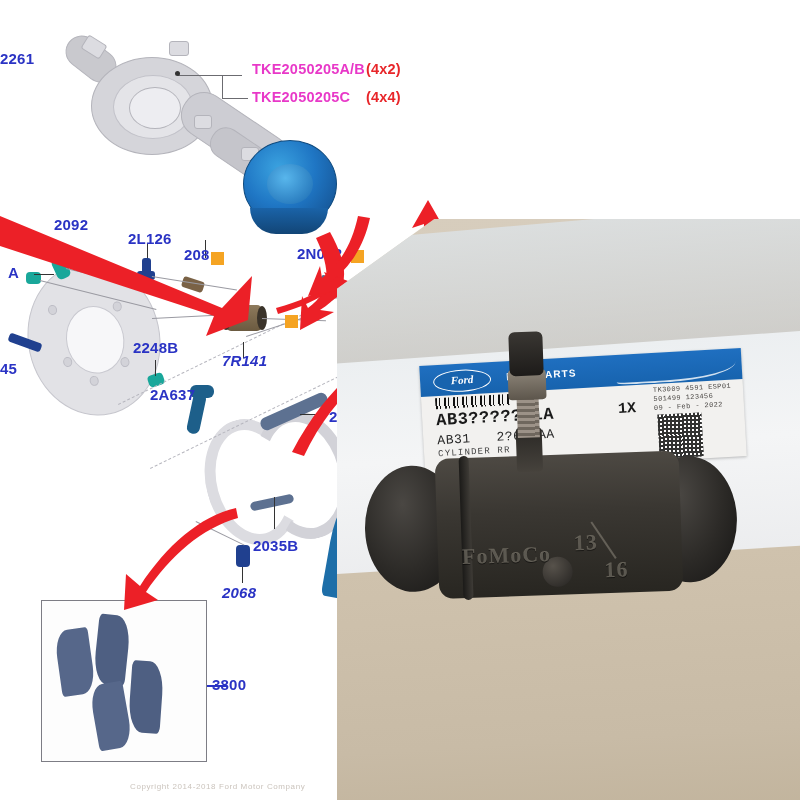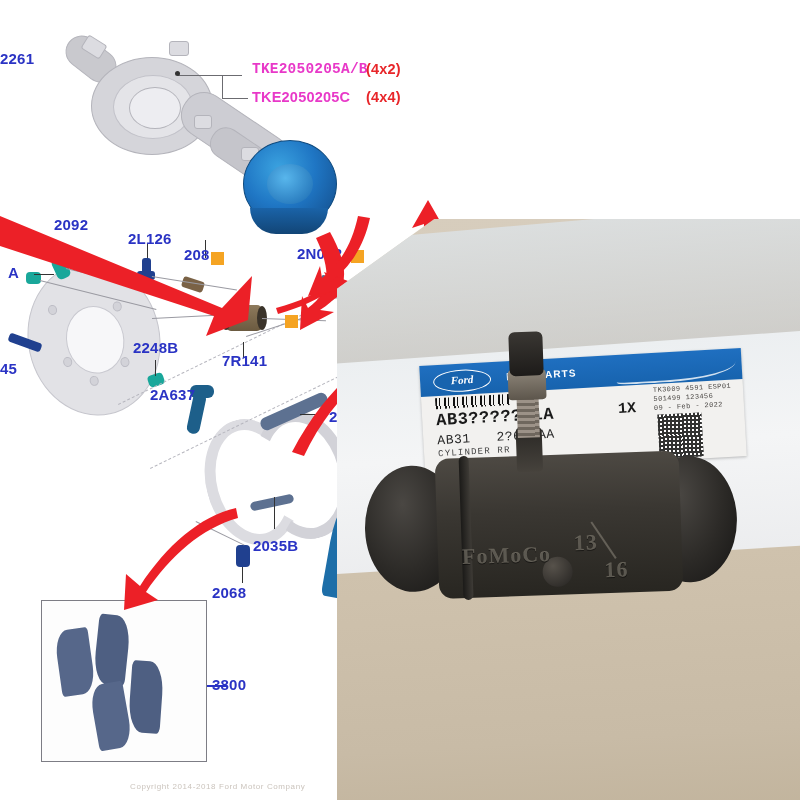--- a/index.html
+++ b/index.html
@@ -159,21 +159,21 @@
       <div class="axle-body" style="left:114px;top:6px;width:18px;height:13px;background:#dcdce1;border-radius:3px;"></div>
       <div class="axle-body" style="left:139px;top:80px;width:16px;height:12px;background:#dcdce1;border-radius:3px;"></div>
       <div class="axle-body" style="left:186px;top:112px;width:16px;height:12px;background:#dcdce1;border-radius:3px;"></div>
     </div>
 
     <div class="leader leader-h" style="left:178px;top:75px;width:64px;"></div>
     <div class="leader leader-v" style="left:222px;top:75px;height:24px;"></div>
     <div class="leader leader-h" style="left:222px;top:98px;width:26px;"></div>
     <div style="position:absolute;left:175px;top:71px;width:5px;height:5px;border-radius:50%;background:#333;"></div>
 
-    <div class="lbl lbl-magenta" style="left:252px;top:61px;font-family:Liberation Mono, monospace;">TKE2050205A/B</div>
+    <div class="lbl lbl-magenta" style="left:252px;top:61px;">TKE2050205A/B</div>
     <div class="lbl lbl-red" style="left:366px;top:61px;">(4x2)</div>
     <div class="lbl lbl-magenta" style="left:252px;top:89px;">TKE2050205C</div>
     <div class="lbl lbl-red" style="left:366px;top:89px;text-align:center;">(4x4)</div>
 
     <div class="drum">
       <div class="drum-in"></div>
     </div>
     <div style="position:absolute;left:250px;top:208px;width:78px;height:26px;border-radius:0 0 40px 40px;background:linear-gradient(180deg,#1a63a8,#124576);"></div>
 
     <div class="plate">
@@ -251,26 +251,26 @@
     <div class="leader leader-h" style="left:205px;top:685px;width:22px;background:#2a33c4;height:2px;"></div>
 
     <div class="lbl lbl-blue" style="left:0px;top:50px;">2261</div>
     <div class="lbl lbl-blue" style="left:54px;top:216px;">2092</div>
     <div class="lbl lbl-blue" style="left:8px;top:264px;">A</div>
     <div class="lbl lbl-blue" style="left:128px;top:230px;">2L126</div>
     <div class="lbl lbl-blue" style="left:184px;top:246px;">208</div>
     <div class="lbl lbl-blue" style="left:297px;top:245px;">2N042</div>
     <div class="lbl lbl-blue" style="left:347px;top:290px;">9526</div>
     <div class="lbl lbl-blue" style="left:133px;top:339px;">2248B</div>
-    <div class="lbl lbl-blue" style="left:222px;top:352px;">7R141</div>
+    <div class="lbl lbl-blue" style="left:222px;top:352px;font-style:italic;">7R141</div>
     <div class="lbl lbl-blue" style="left:0px;top:360px;">45</div>
     <div class="lbl lbl-blue" style="left:150px;top:386px;">2A637</div>
     <div class="lbl lbl-blue" style="left:329px;top:408px;">2035A</div>
     <div class="lbl lbl-blue" style="left:253px;top:537px;text-align:right;">2035B</div>
-    <div class="lbl lbl-blue" style="left:212px;top:584px;">2068</div>
+    <div class="lbl lbl-blue" style="left:222px;top:584px;font-style:italic;">2068</div>
     <div class="lbl lbl-blue" style="left:212px;top:676px;">3800</div>
 
     <div class="shoebox">
       <div class="shoe-img" style="left:16px;top:28px;width:34px;height:66px;border-radius:40% 8% 40% 8%;transform:rotate(-8deg);background:#56678a;"></div>
       <div class="shoe-img" style="left:54px;top:14px;width:32px;height:70px;border-radius:10% 45% 10% 45%;transform:rotate(6deg);background:#4e5f82;"></div>
       <div class="shoe-img" style="left:52px;top:82px;width:34px;height:66px;border-radius:40% 8% 40% 8%;transform:rotate(-10deg);background:#56678a;"></div>
       <div class="shoe-img" style="left:88px;top:60px;width:32px;height:72px;border-radius:10% 45% 10% 45%;transform:rotate(4deg);background:#4e5f82;"></div>
     </div>
 
     <div class="copyright">Copyright 2014-2018 Ford Motor Company</div>

